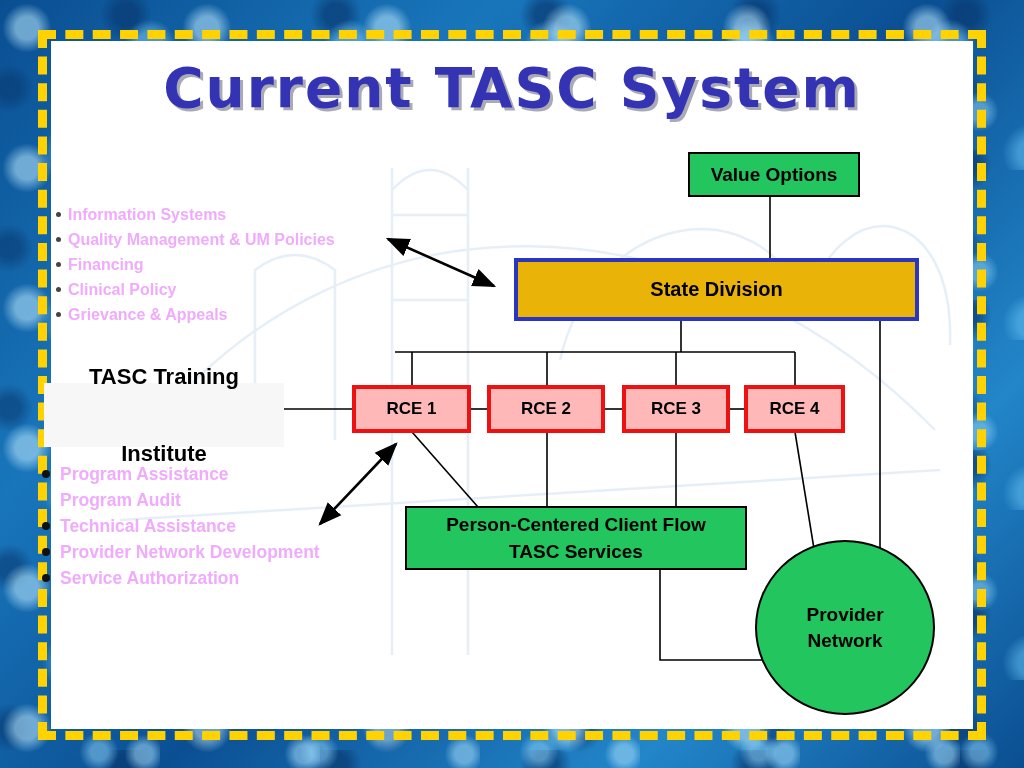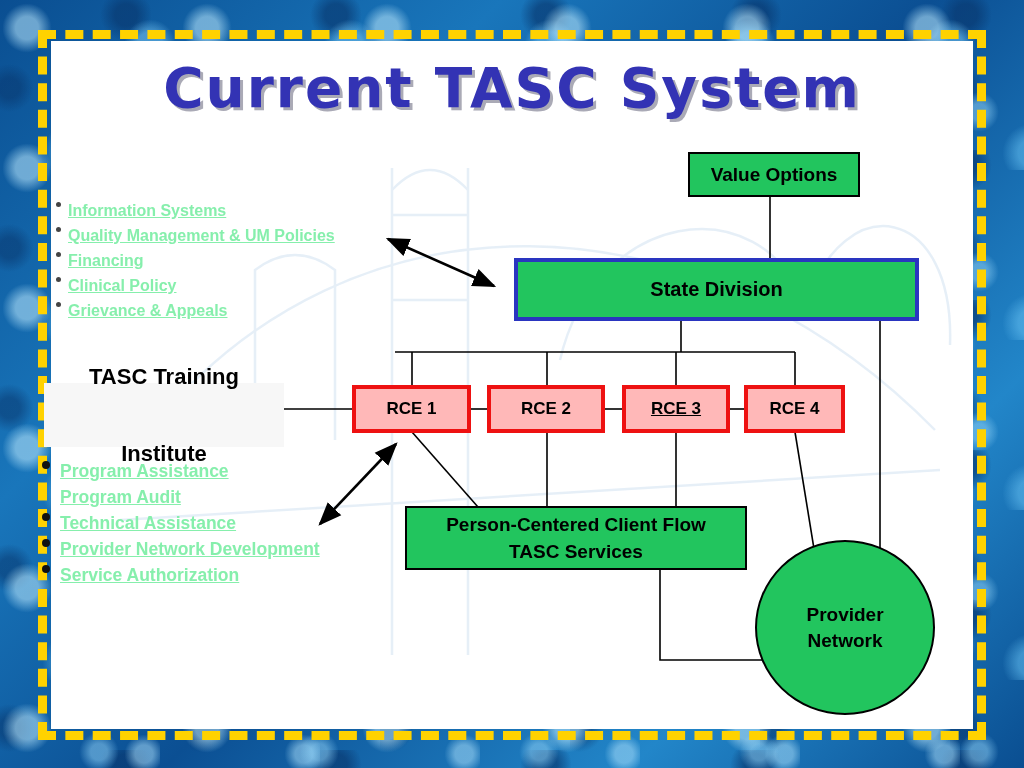--- a/index.html
+++ b/index.html
@@ -45,34 +45,34 @@
   }
 
   .box {
     position:absolute; z-index:5;
     display:flex; align-items:center; justify-content:center; flex-direction:column;
     text-align:center; font-weight:bold; color:#000;
     background:#22c55e; border:2px solid #000;
   }
   #valueOptions { left:688px; top:152px; width:172px; height:45px; font-size:19px; }
   #stateDivision { left:514px; top:258px; width:405px; height:63px; font-size:20px;
-                   background:#22c55e; border:4px solid #2a35c0; }
+                   background:#eab308; border:4px solid #2a35c0; }
   .rce { top:385px; height:48px; font-size:17px; background:#ffb8b8; border:4px solid #ee1111; }
   #rce1 { left:352px; width:119px; }
   #rce2 { left:487px; width:118px; }
-  #rce3 { left:622px; width:108px;text-decoration:underline; }
+  #rce3 { left:622px; width:108px; }
   #rce4 { left:744px; width:101px; }
   #tascTraining { left:44px; top:383px; width:240px; height:64px; font-size:22px;
                   line-height:29px; background:#f7f7f7; border:none;gap:48px; }
   #tascServices { left:405px; top:506px; width:342px; height:64px; font-size:19px; line-height:27px; }
   #providerCircle { left:755px; top:540px; width:180px; height:175px; border-radius:50%;
                     font-size:19px; line-height:26px; }
 
   .list { position:absolute; z-index:5; }
-  .list .item { display:flex; align-items:flex-start; font-weight:bold; color:#86efac;text-decoration:underline; }
+  .list .item { display:flex; align-items:center; font-weight:bold; color:#f0abfc; }
   .list .dot { border-radius:50%; background:#111; flex:none; }
   #topList { left:56px; top:202px; }
   #topList .item { height:25px; font-size:16px; }
   #topList .dot { width:5px; height:5px; margin-right:7px; background:#444; }
   #bottomList { left:42px; top:461px; }
   #bottomList .item { height:26px; font-size:17.5px; }
   #bottomList .dot { width:8px; height:8px; margin-right:10px; }
   #bottomList .item.nodot .dot { visibility:hidden; }
 </style>
 </head>

